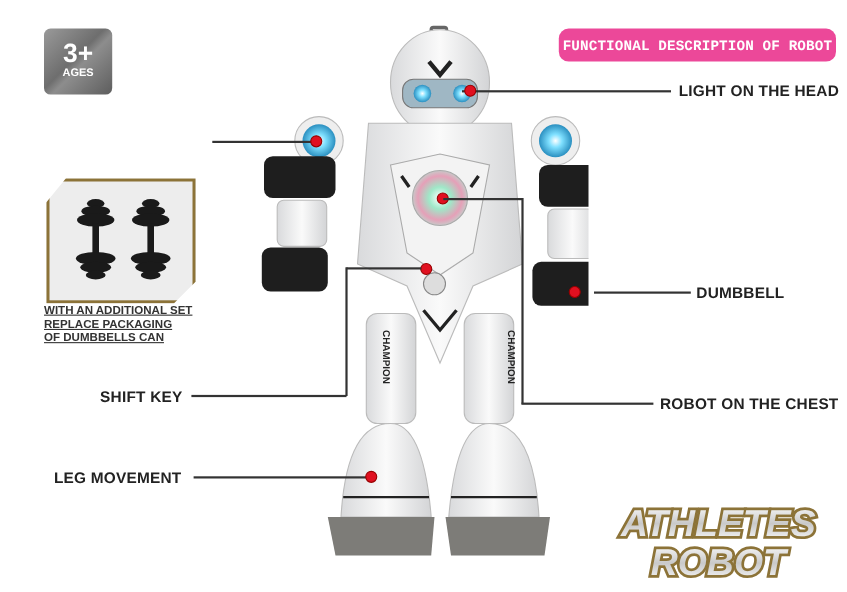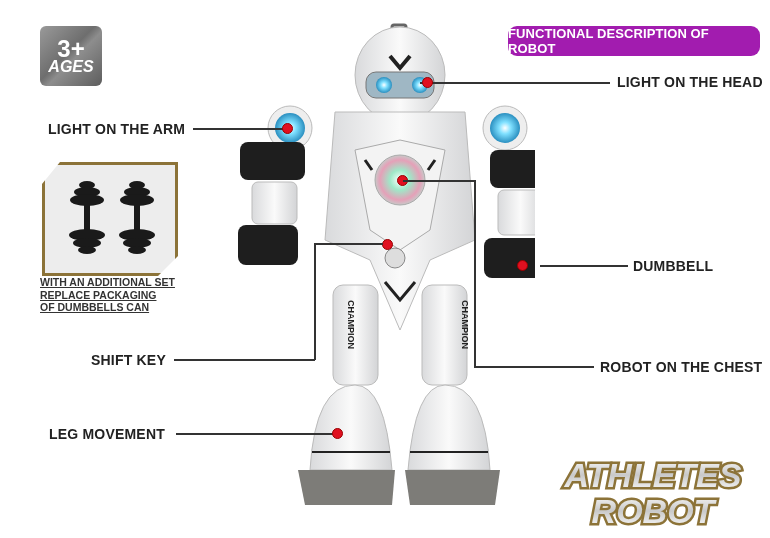--- a/index.html
+++ b/index.html
@@ -4,23 +4,23 @@
 <style>
   html,body{margin:0;padding:0;background:#fff;}
   #root{position:relative;width:770px;height:538px;overflow:hidden;background:#fff;font-family:"Liberation Sans",sans-serif;}
   .label{position:absolute;font-weight:bold;font-size:14px;color:#222;letter-spacing:0.2px;white-space:nowrap;}
   .line{position:absolute;background:#333;}
   .dot{position:absolute;width:9px;height:9px;border-radius:50%;background:#e01020;border:1px solid #900;}
   .age-badge{position:absolute;left:40px;top:26px;width:62px;height:60px;border-radius:6px;
     background:linear-gradient(135deg,#9a9a9a 0%,#6e6e6e 45%,#8d8d8d 55%,#5d5d5d 100%);
     display:flex;flex-direction:column;align-items:center;justify-content:center;color:#fff;font-weight:bold;}
   .age-badge .n{font-size:24px;line-height:22px;}
-  .age-badge .a{font-size:16px;line-height:14px;font-style:italic;}
-  .title-pill{position:absolute;left:508px;top:26px;width:252px;height:30px;border-radius:9px;background:#a21caf;
-    color:#fff;font-weight:bold;font-size:13px;display:flex;align-items:center;justify-content:center;letter-spacing:0.1px;}
+  .age-badge .a{font-size:10px;line-height:14px;}
+  .title-pill{position:absolute;left:508px;top:26px;width:252px;height:30px;border-radius:9px;background:#ec4899;
+    color:#fff;font-weight:bold;font-size:13px;display:flex;align-items:center;justify-content:center;letter-spacing:0.1px;font-family:Liberation Mono, monospace;}
   .extra-box{position:absolute;left:42px;top:162px;width:130px;height:108px;background:#ededed;
     border:3px solid #8c7338;clip-path:polygon(18px 0,100% 0,100% calc(100% - 20px),calc(100% - 20px) 100%,0 100%,0 22px);}
   .extra-text{position:absolute;left:40px;top:276px;font-weight:bold;font-size:10.5px;line-height:12.5px;color:#333;text-decoration:underline;}
   .logo{position:absolute;left:535px;top:455px;width:225px;height:75px;}
 </style>
 </head>
 <body>
 
 <div id="root">
 
@@ -87,21 +87,20 @@
     <line x1="312" y1="452" x2="390" y2="452" stroke="#222" stroke-width="2"></line>
     <line x1="410" y1="452" x2="488" y2="452" stroke="#222" stroke-width="2"></line>
     <path d="M298 470 L395 470 L392 505 L305 505 Z" fill="#7d7c78"></path>
     <path d="M405 470 L500 470 L495 505 L410 505 Z" fill="#7d7c78"></path>
   </svg>
 
   <div class="line" style="left:420px;top:82px;width:190px;height:1.5px"></div>
   <div class="dot" style="left:422px;top:77px"></div>
   <div class="label" style="left:617px;top:74px">LIGHT ON THE HEAD</div>
 
-  <div class="label" style="left:48px;top:121px">LIGHT ON THE ARM</div>
   <div class="line" style="left:193px;top:128px;width:90px;height:1.5px"></div>
   <div class="dot" style="left:282px;top:123px"></div>
 
   <div class="dot" style="left:397px;top:175px"></div>
   <div class="line" style="left:403px;top:180px;width:72px;height:1.5px"></div>
   <div class="line" style="left:474px;top:180px;width:1.5px;height:187px"></div>
   <div class="line" style="left:474px;top:366px;width:120px;height:1.5px"></div>
   <div class="label" style="left:600px;top:359px">ROBOT ON THE CHEST</div>
 
   <div class="dot" style="left:517px;top:260px"></div>

